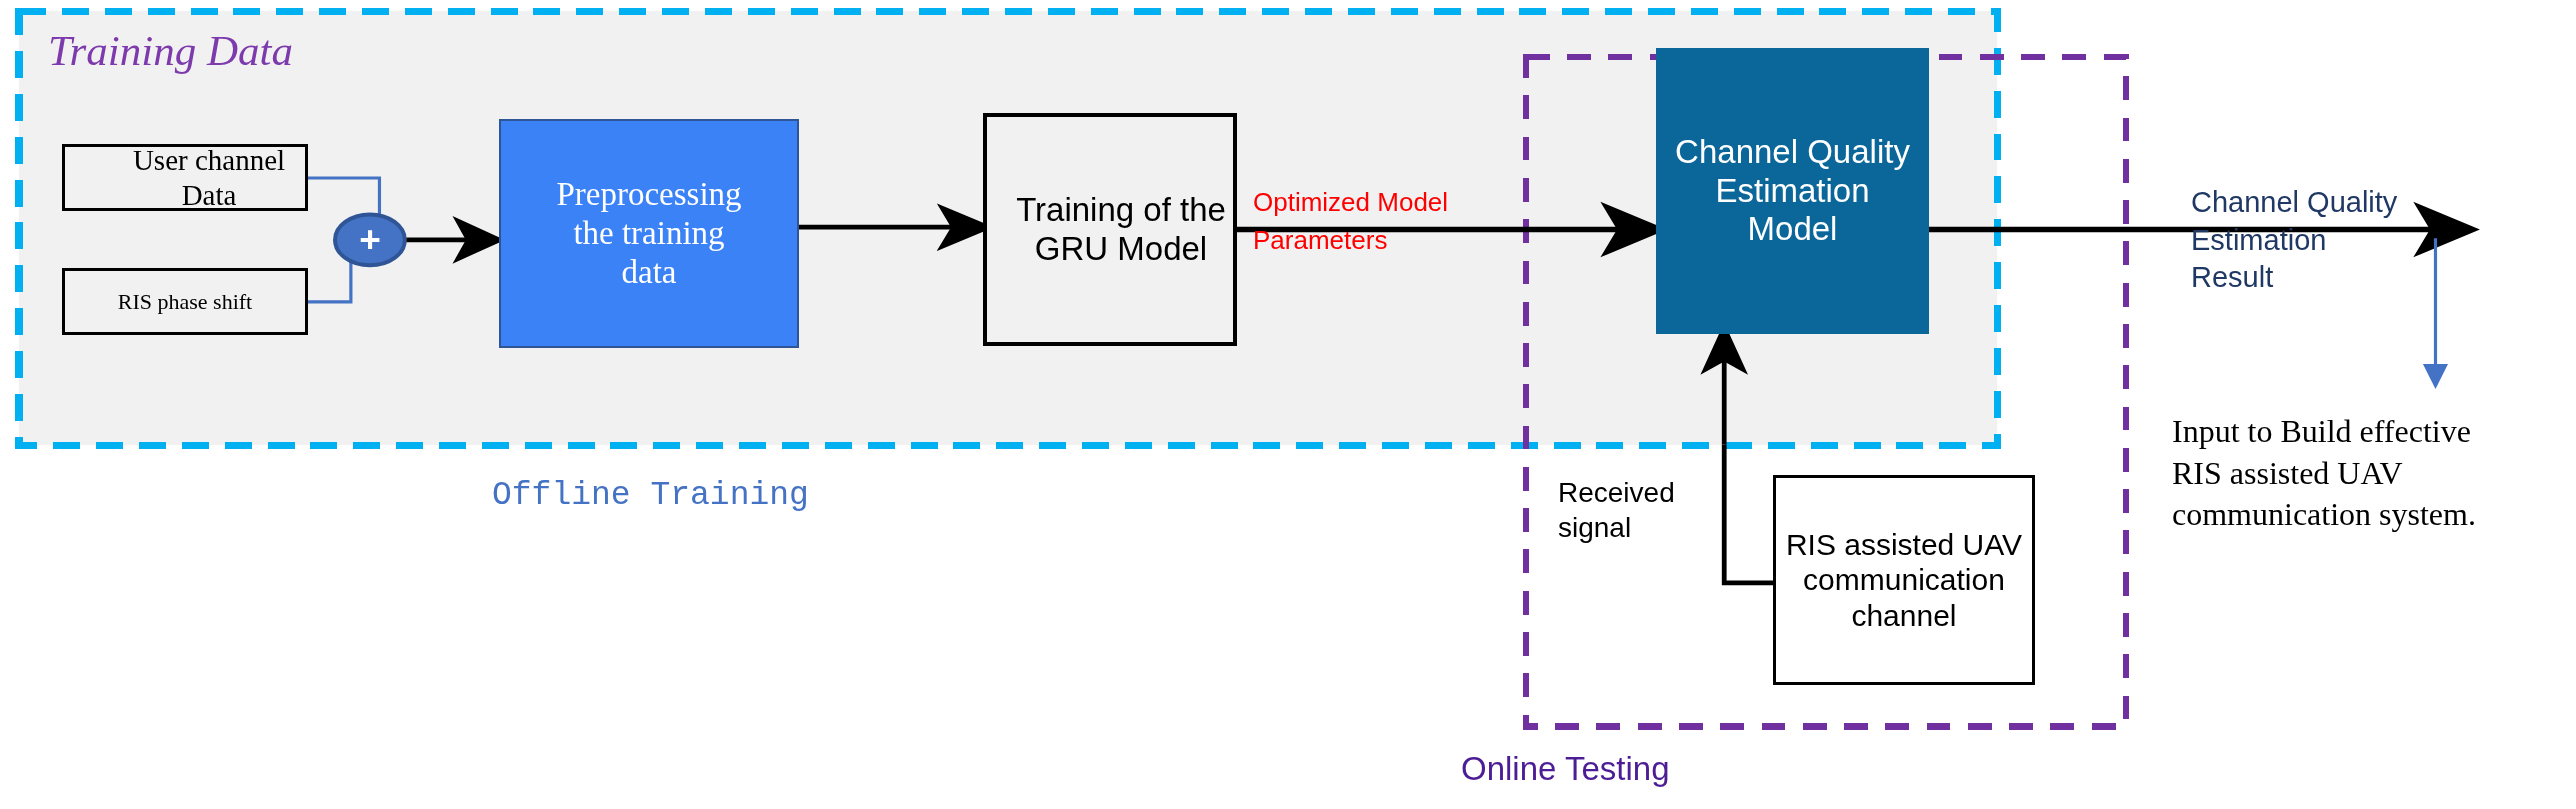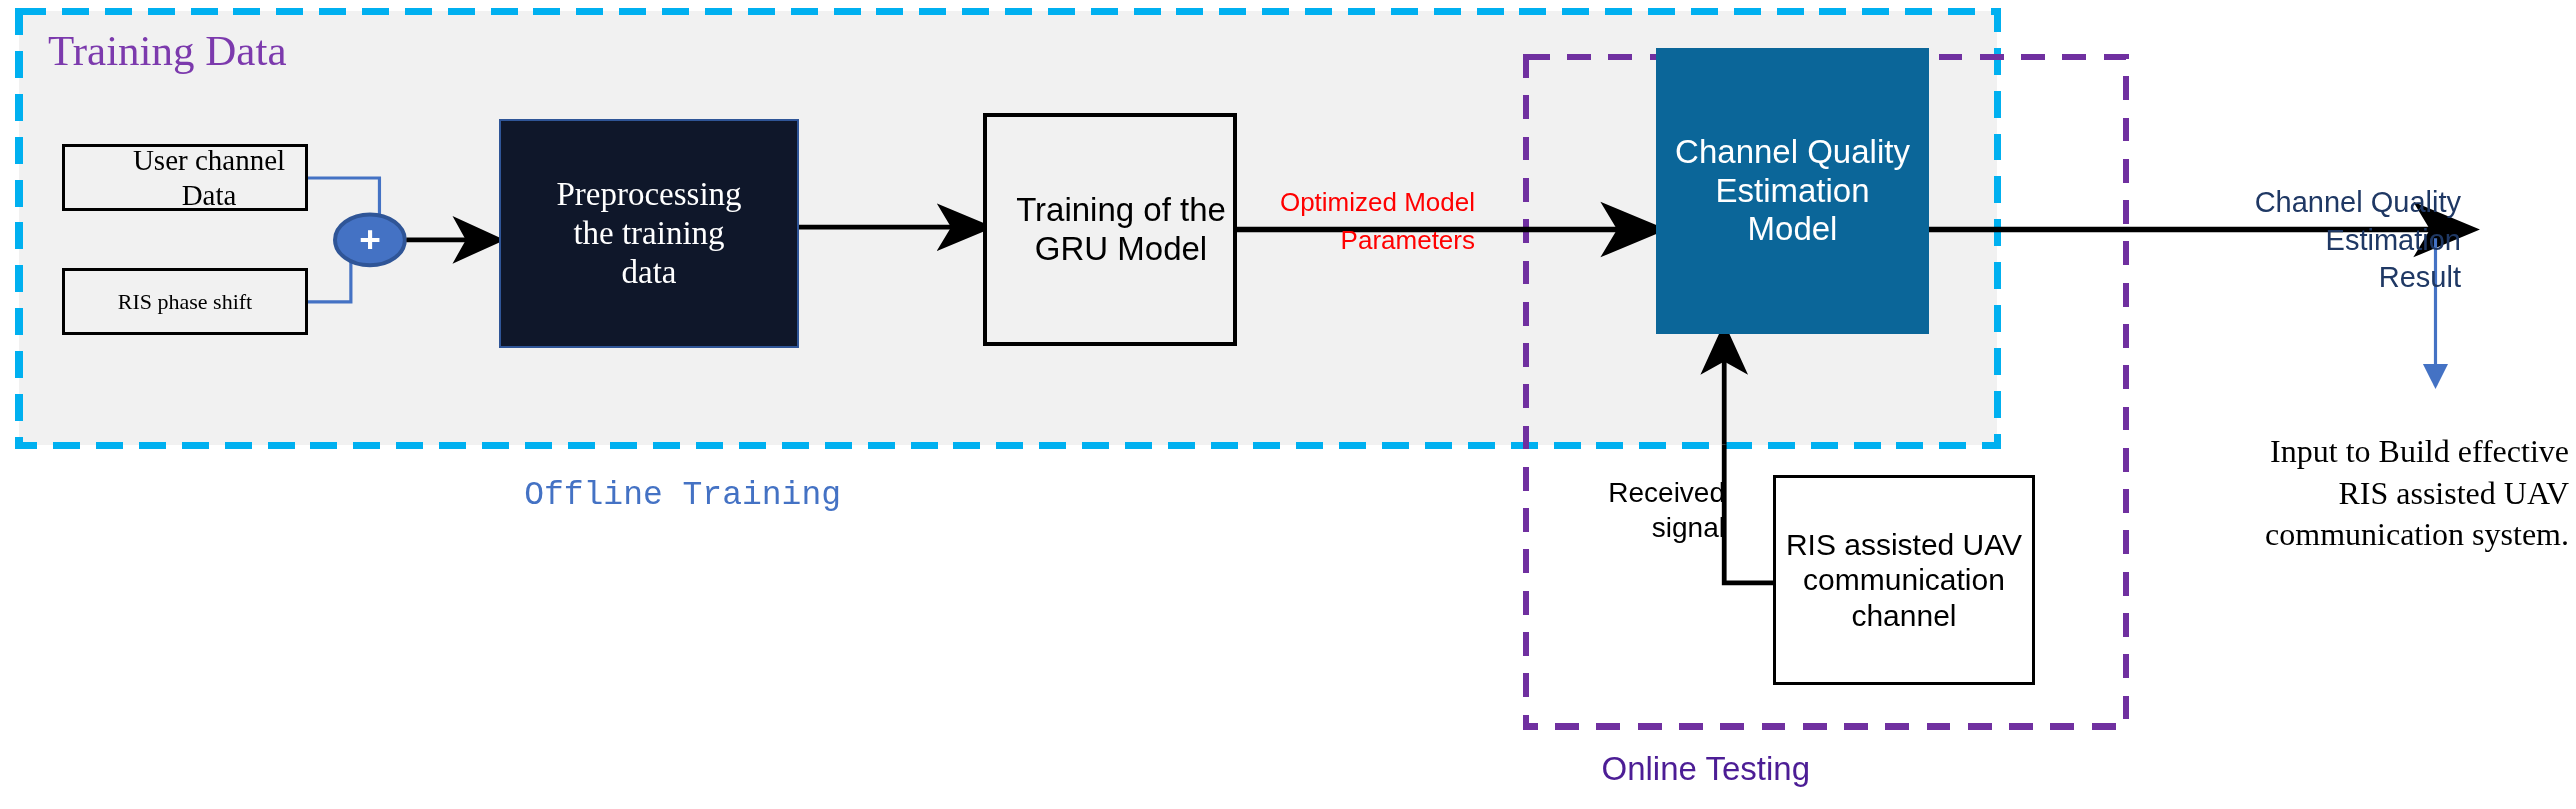--- a/index.html
+++ b/index.html
@@ -28,42 +28,43 @@
     font-family:"Liberation Serif", serif;
     color:#000000;
   }
   .box-plain-white{
     border:3.2px solid #000000;
     background:#ffffff;
     font-family:"Liberation Sans", sans-serif;
     color:#000000;
   }
   .box-preprocess{
-    background:#0f172a;
+    background:#3b82f6;
     border:2.4px solid #2f5597;
     color:#ffffff;
     font-family:"Liberation Serif", serif;
   }
   .box-gru{
     border:4px solid #000000;
     background:#f1f1f1;
     color:#000000;
     font-family:"Liberation Sans", sans-serif;
   }
   .box-cqe{
     background:#0b6699;
     color:#ffffff;
     font-family:"Liberation Sans", sans-serif;
   }
-  .freetext{position:absolute;text-align:right;line-height:1.2;}
+  .freetext{position:absolute;text-align:left;line-height:1.2;}
   .t-training-data{
     font-family:"Liberation Serif", serif;
     color:#7c3aad;
     font-size:43px;
     text-align:left;
+    font-style:italic;
   }
   .t-offline{
     font-family:Liberation Mono, monospace;
     color:#4472c4;
     font-size:33px;
   }
   .t-online{
     font-family:"Liberation Sans", sans-serif;
     color:#4c1d95;
     font-size:33px;
@@ -197,21 +198,21 @@
       <div>channel</div>
     </div>
   </div>
 
   <div class="freetext t-cqresult" style="left:2191px; top:184px; width:270px;">
     <div>Channel Quality</div>
     <div>Estimation</div>
     <div>Result</div>
   </div>
 
-  <div class="freetext t-inputbuild" style="left:2172px; top:411px; width:397px;margin-top:20px;">
+  <div class="freetext t-inputbuild" style="left:2172px; top:411px; width:397px;">
     <div>Input to Build  effective</div>
     <div>RIS assisted UAV</div>
     <div>communication system.</div>
   </div>
 
   <div class="freetext t-offline" style="left:492px; top:476px; width:349px;">Offline Training</div>
 
   <div class="freetext t-online" style="left:1461px; top:749px; width:349px;">Online Testing</div>
 
 </div>

